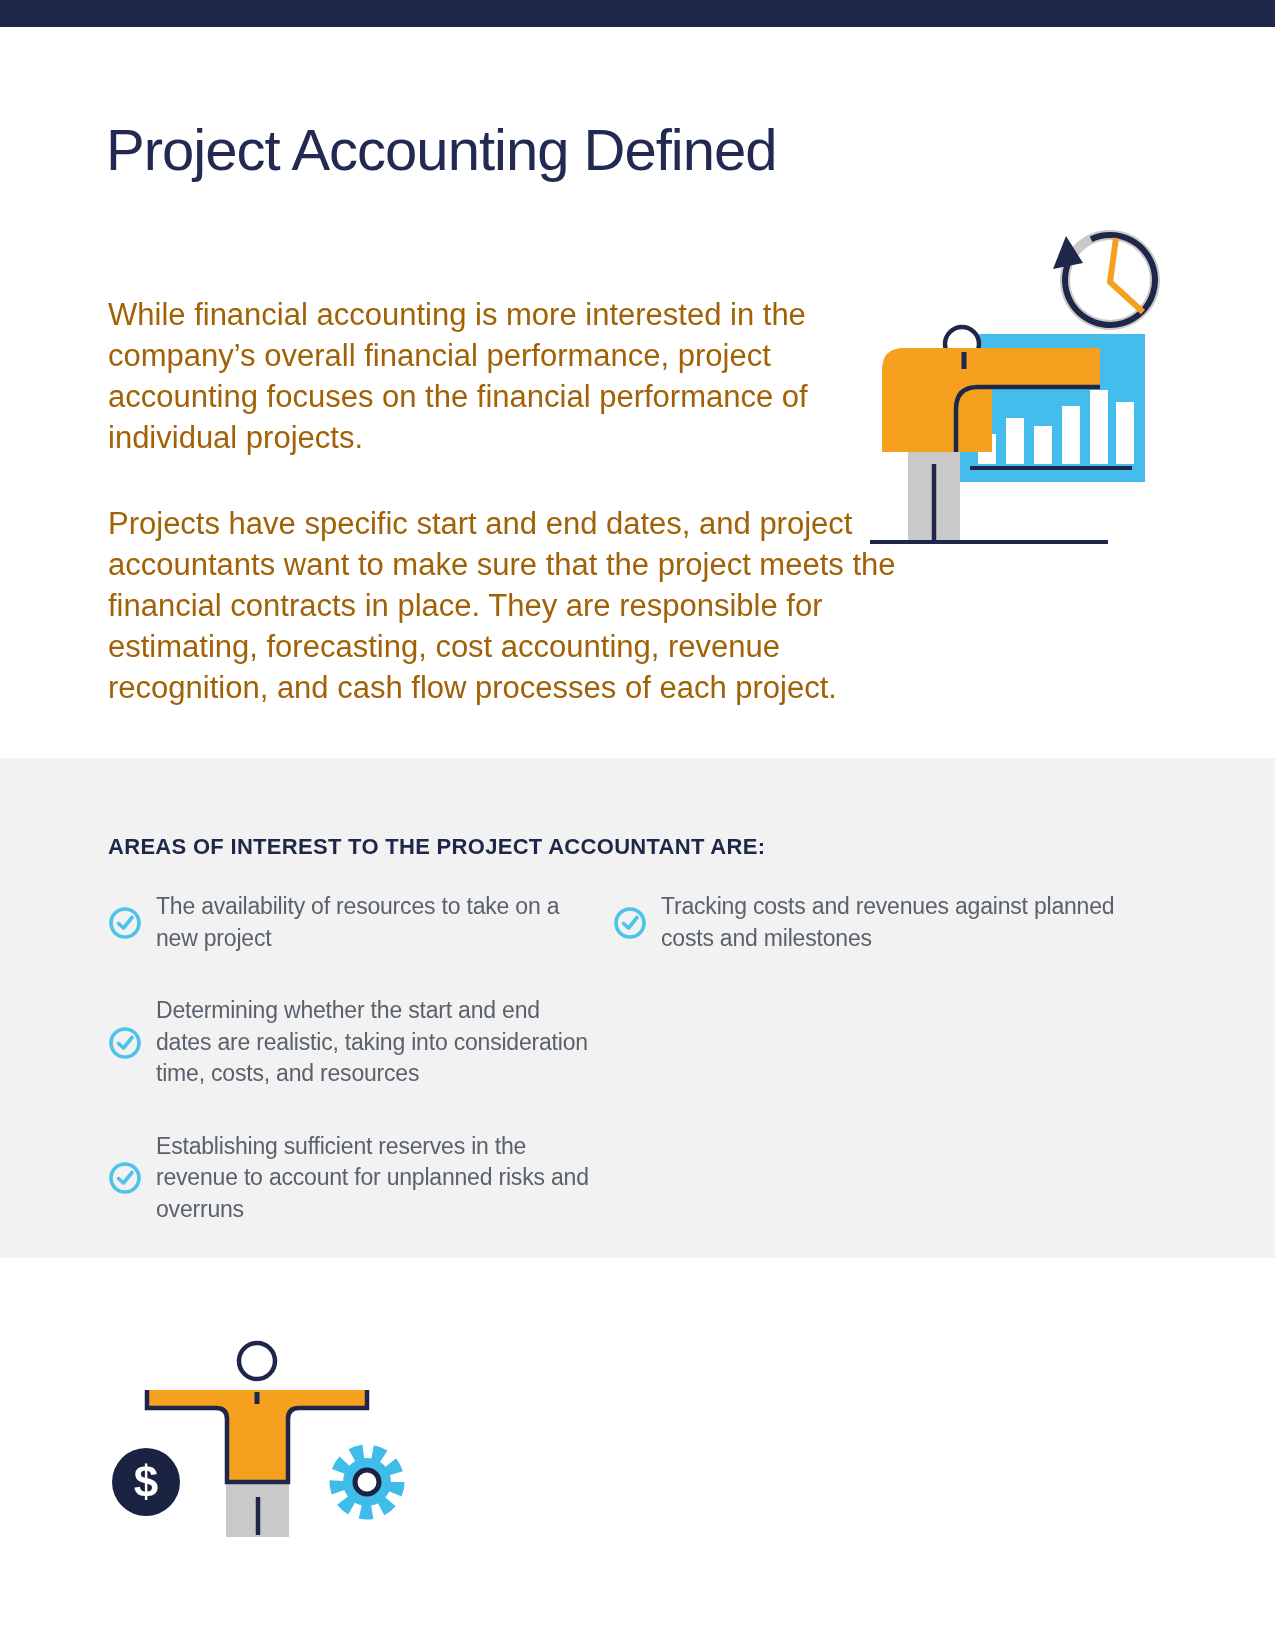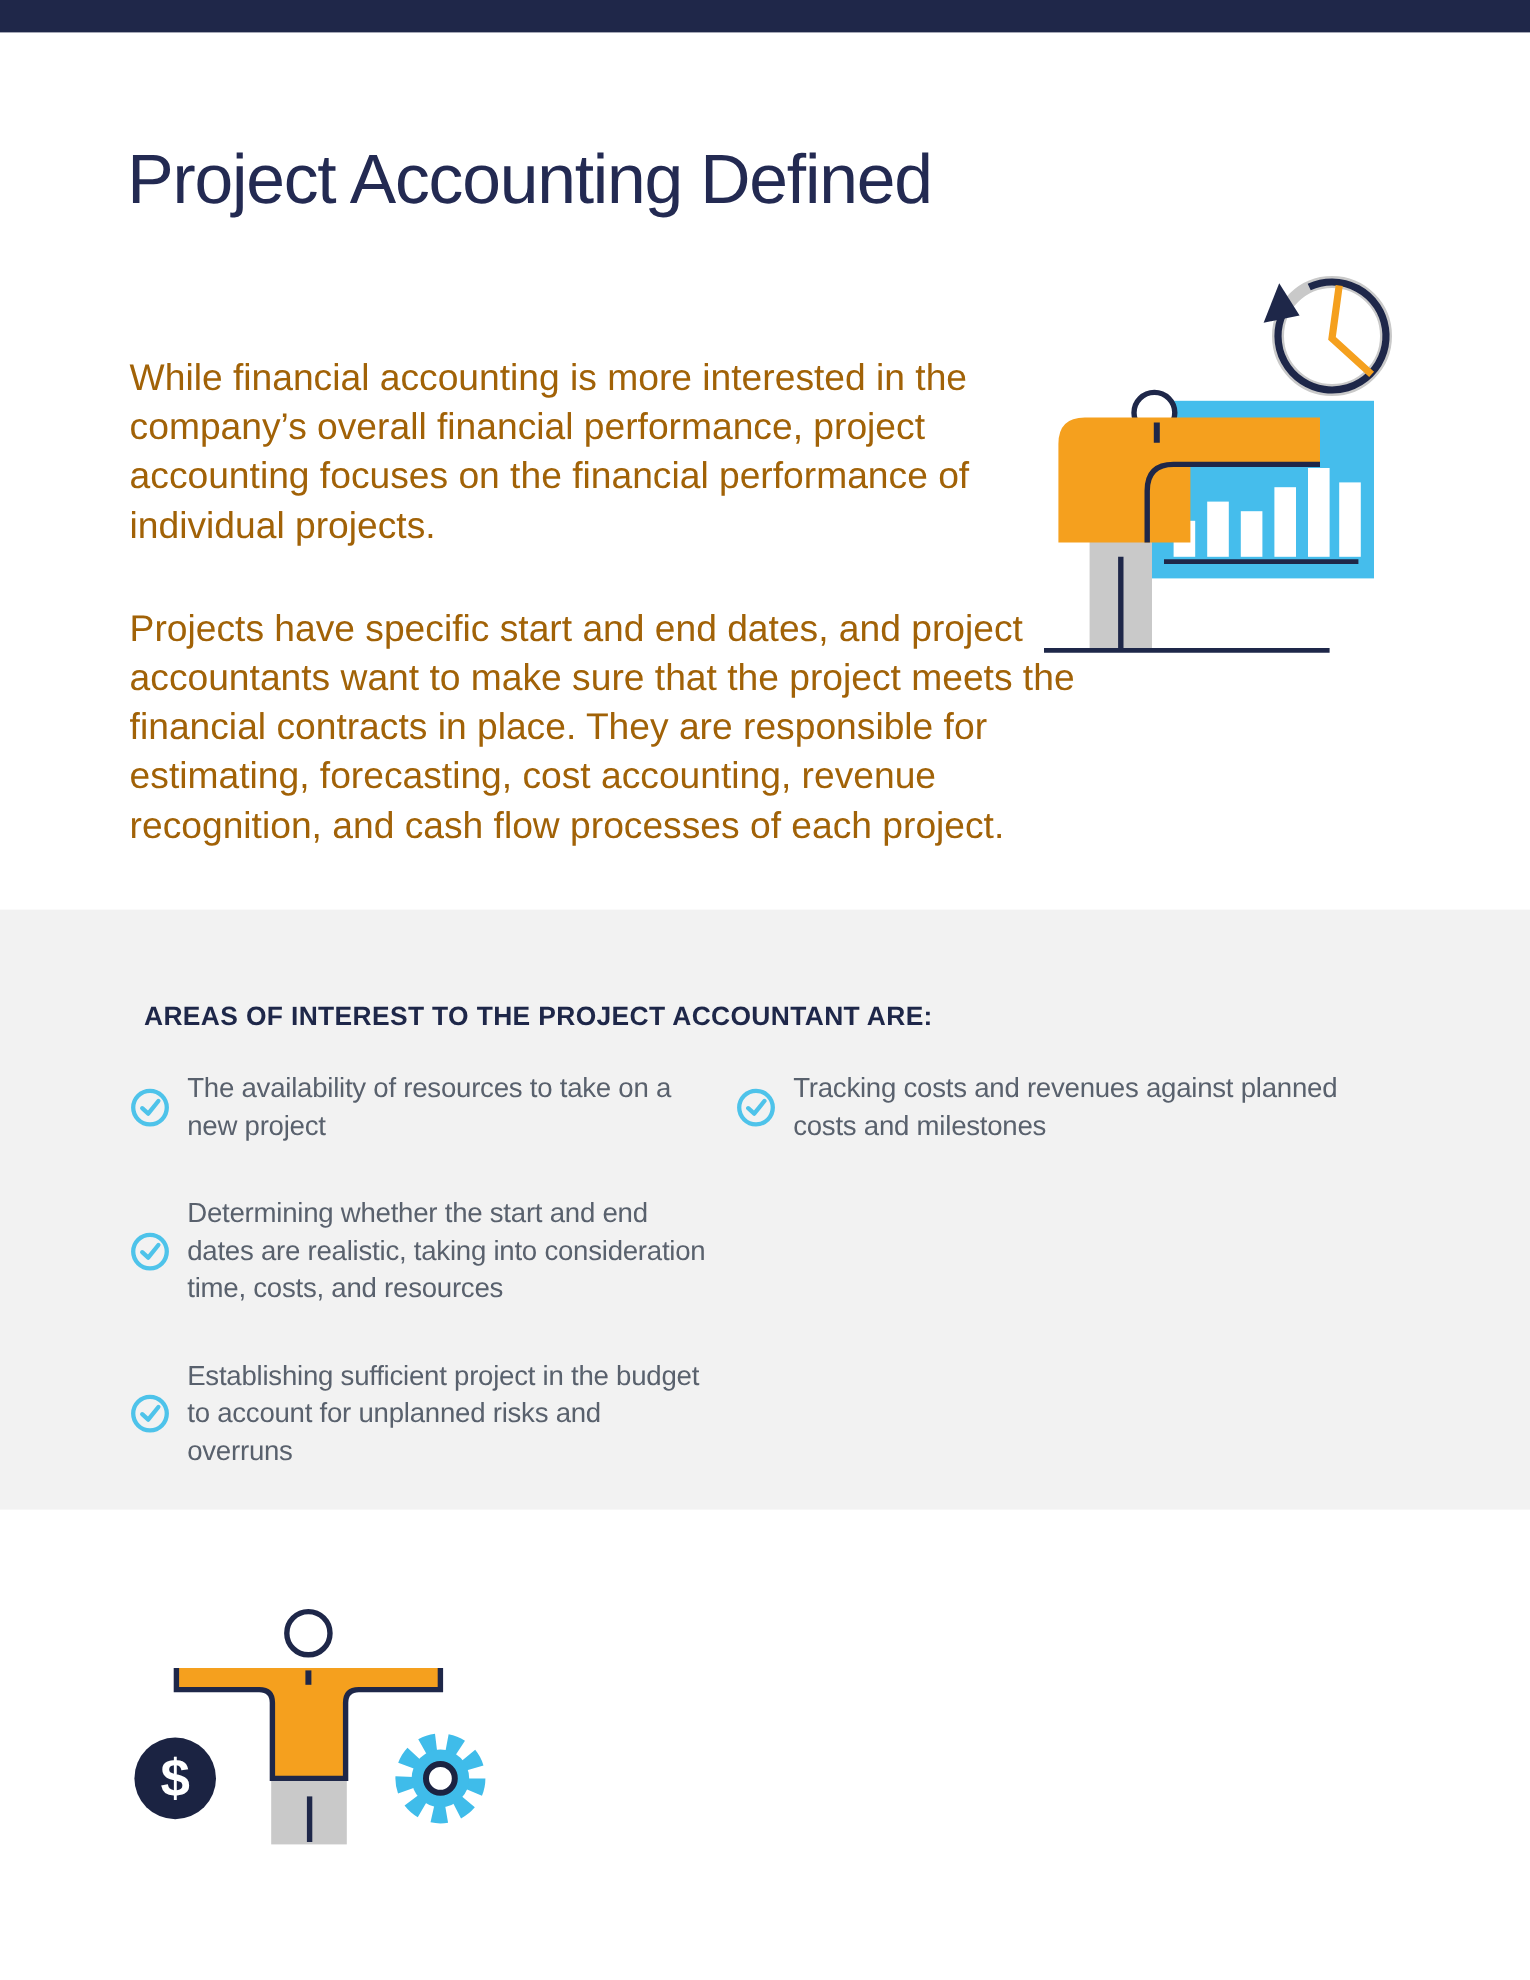--- a/index.html
+++ b/index.html
@@ -42,21 +42,21 @@
     left: 860px; top: 212px;
   }
   .gray-band {
     position: absolute;
     left: 0; top: 758px;
     width: 1275px; height: 500px;
     background: #F2F2F2;
   }
   .areas-heading {
     position: absolute;
-    left: 120px; top: 76px;
+    left: 108px; top: 76px;
     font-size: 22px;
     font-weight: 700;
     letter-spacing: 0.3px;
     color: #1E2749;
     white-space: nowrap;
   }
   .areas-grid {
     position: absolute;
     left: 108px; top: 133px;
     width: 1075px;
@@ -158,21 +158,21 @@
           <path d="M10.5,17.5 L15.5,22 L24,11.5" fill="none" stroke="#4EC3EA" stroke-width="3.6" stroke-linecap="round" stroke-linejoin="round"></path>
         </svg>
         <span class="item-text">Determining whether the start and end dates are realistic, taking into consideration time, costs, and resources</span>
       </div>
 
       <div class="area-item">
         <svg class="check-icon" width="34" height="34" viewBox="0 0 34 34">
           <circle cx="17" cy="17" r="14" fill="none" stroke="#4EC3EA" stroke-width="3.6"></circle>
           <path d="M10.5,17.5 L15.5,22 L24,11.5" fill="none" stroke="#4EC3EA" stroke-width="3.6" stroke-linecap="round" stroke-linejoin="round"></path>
         </svg>
-        <span class="item-text">Establishing sufficient project in the budget to account for unplanned risks and overruns</span>
+        <span class="item-text">Establishing sufficient reserves in the revenue to account for unplanned risks and overruns</span>
       </div>
 
       <div class="area-item">
         <svg class="check-icon" width="34" height="34" viewBox="0 0 34 34">
           <circle cx="17" cy="17" r="14" fill="none" stroke="#4EC3EA" stroke-width="3.6"></circle>
           <path d="M10.5,17.5 L15.5,22 L24,11.5" fill="none" stroke="#4EC3EA" stroke-width="3.6" stroke-linecap="round" stroke-linejoin="round"></path>
         </svg>
         <span class="item-text">Tracking costs and revenues against planned costs and milestones</span>
       </div>
 

